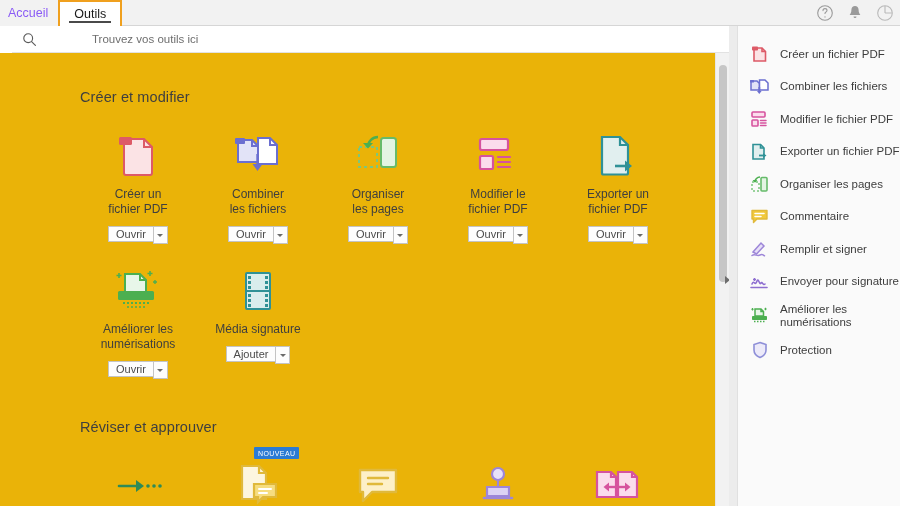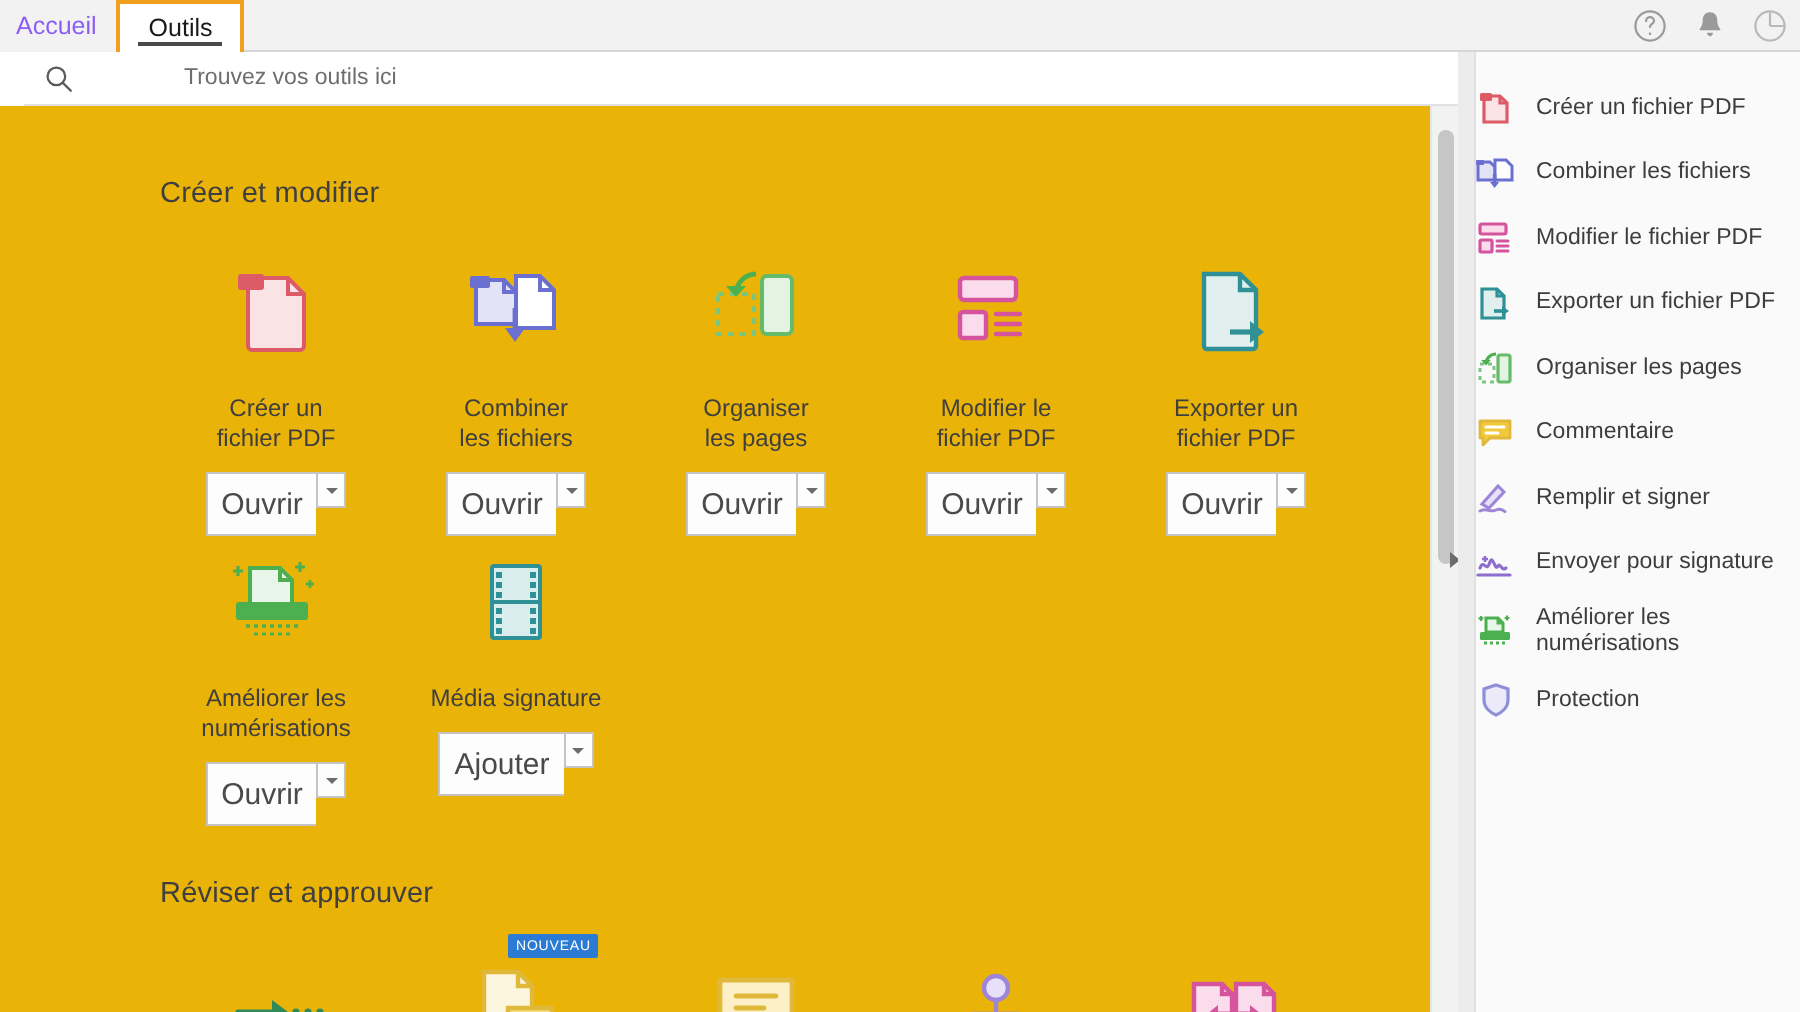--- a/index.html
+++ b/index.html
@@ -88,33 +88,33 @@
   }
   .section-title.second { margin-top: 40px; }
 
   .tool-grid { display: flex; }
   .tool-cell {
     width: 120px; margin-right: 0;
     display: flex; flex-direction: column; align-items: center;
   }
   .tool-icon { height: 50px; display: flex; align-items: center; justify-content: center; position: relative; }
   .tool-label {
-    margin-top: 16px;
+    margin-top: 6px;
     font-size: 12px; color: #3f3f3f; line-height: 15px;
     text-align: center; max-width: 112px;
   }
   .btn-split {
     margin-top: 9px; display: flex; align-items: stretch; height: 18px;
   }
   .btn-main {
     border: 1px solid #c4c4c4; border-right: none;
     background: #fdfdfd;
     font-family: "Liberation Sans", sans-serif;
-    font-size: 15px; color: #4a4a4a;
-    padding: 0 7px; height: 32px;
+    font-size: 11px; color: #4a4a4a;
+    padding: 0 7px; height: 16px;
     display: flex; align-items: center;
     cursor: default;
   }
   .btn-arrow {
     border: 1px solid #c4c4c4;
     background: #fdfdfd;
     width: 15px; height: 18px;
     display: flex; align-items: center; justify-content: center;
     cursor: default;
   }
@@ -165,21 +165,21 @@
   
   .rightpanel {
     position: absolute; left: 737px; top: 26px;
     width: 163px; height: 480px;
     background: #fafafa;
     border-left: 1px solid #e0e0e0;
     padding-top: 12px;
   }
   .rp-item {
     display: flex; align-items: center;
-    height: 32.5px; padding-left: 0;
+    height: 32.5px; padding-left: 12px;
     cursor: default;
   }
   .rp-item.tall { height: 36px; align-items: center; }
   .rp-ico { width: 19px; height: 19px; flex: none; display: flex; align-items: center; justify-content: center; }
   .rp-label { margin-left: 11px; font-size: 11.5px; color: #3d3d3d; line-height: 13.5px; }
 
   svg { display: block; overflow: visible; }
 </style>
 </head>
 <body>

